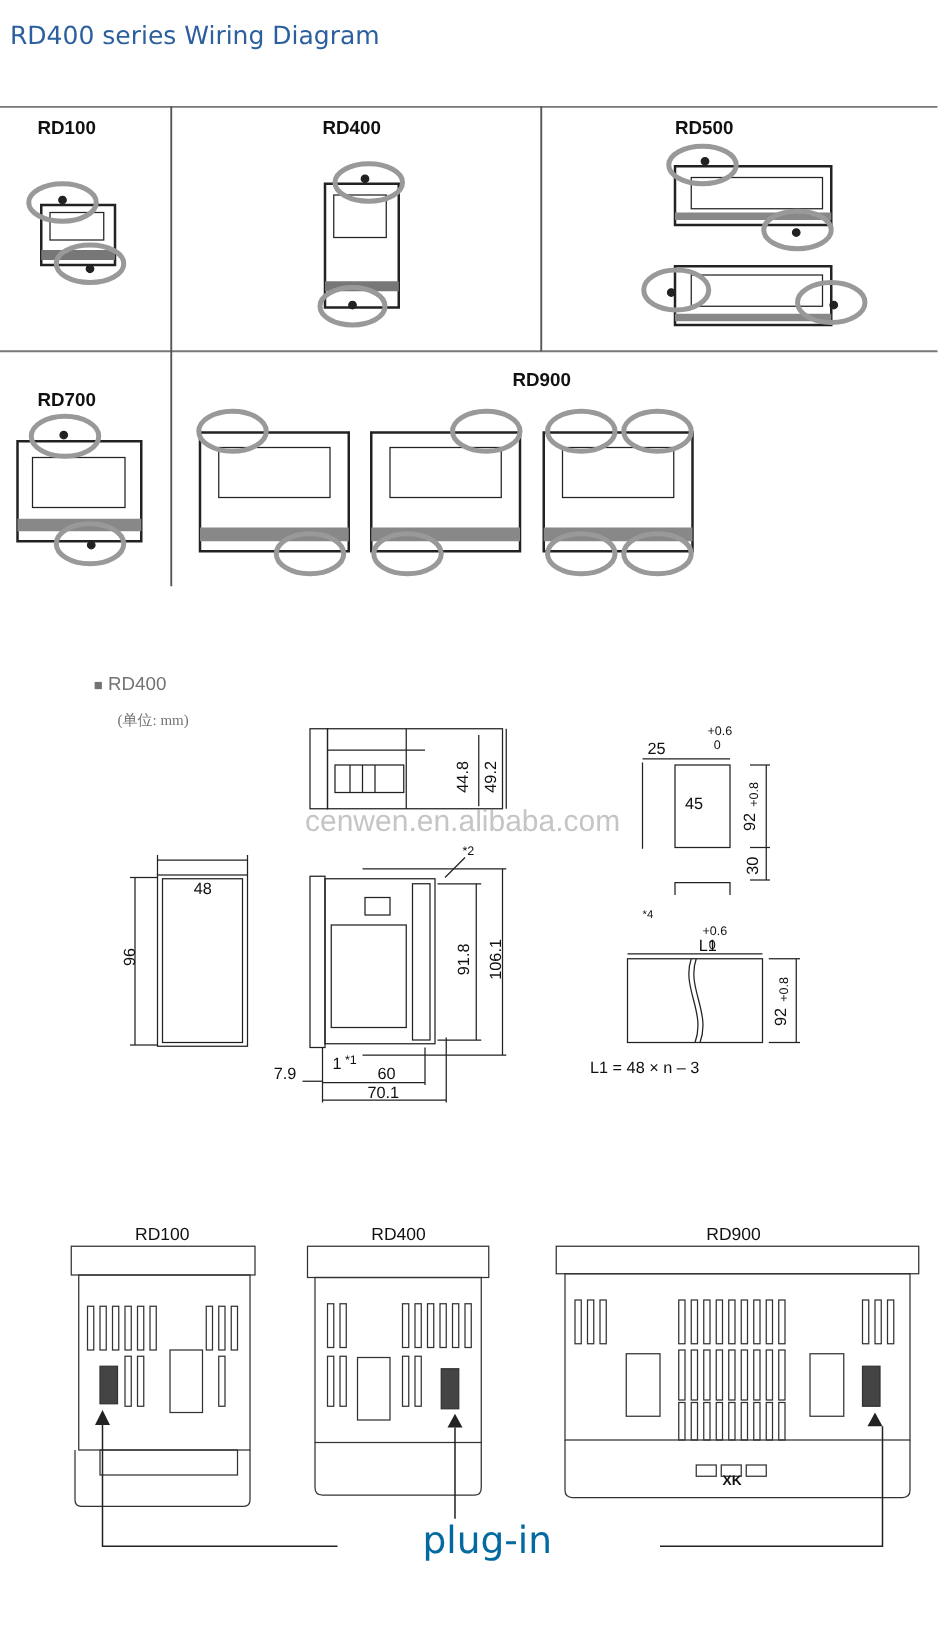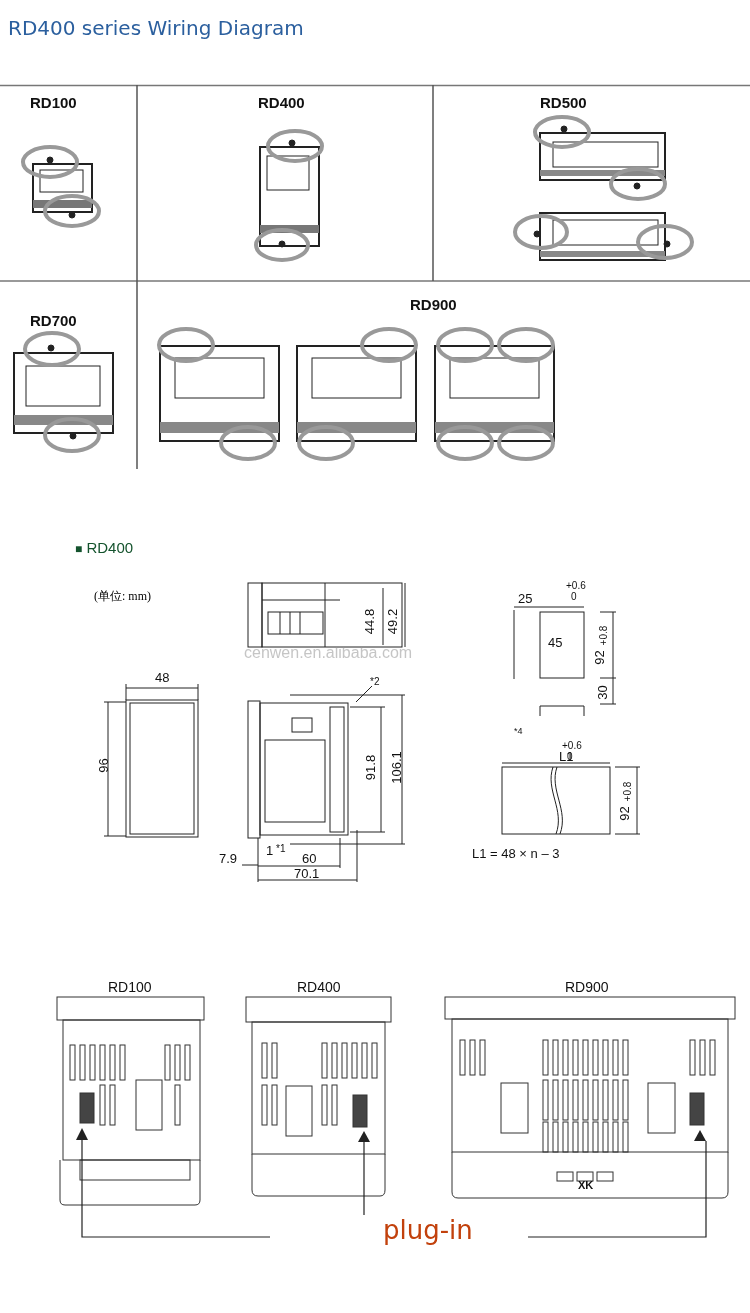--- a/index.html
+++ b/index.html
@@ -1,24 +1,24 @@
 <!DOCTYPE html>
 <html><head>
 <meta charset="utf-8">
 <style>
   html, body { margin: 0; padding: 0; background: #ffffff; }
   body { width: 750px; height: 1313px; position: relative; overflow: hidden; font-family: "Liberation Sans", sans-serif; color: #111; }
   .title { position: absolute; left: 8px; top: 16px; font-size: 20px; color: #2b5f9e; font-family: "DejaVu Sans", sans-serif; letter-spacing: 0px; }
   .grid { position: absolute; left: 0; top: 85px; width: 750px; height: 384px; }
   .cell-label { position: absolute; font-weight: bold; font-size: 15px; color: #111; font-family: "Liberation Sans", sans-serif; }
-  .section-label { position: absolute; font-size: 15px; color: #14532d; text-align: right; }
-  .unit-label { position: absolute; font-size: 12px; font-family: "Liberation Serif", serif; color: #000000; margin-top: 20px; }
+  .section-label { position: absolute; font-size: 15px; color: #737373; text-align: right; }
+  .unit-label { position: absolute; font-size: 12px; font-family: "Liberation Serif", serif; color: #737373; }
   .dim { position: absolute; font-size: 13px; color: #111; font-family: "Liberation Sans", sans-serif; }
-  .watermark { position: absolute; font-size: 16px; color: rgba(150,150,150,0.55); font-family: "Liberation Sans", sans-serif; }
-  .plugin { position: absolute; font-size: 26px; color: #c2410c; font-family: "DejaVu Sans", sans-serif; margin-left: 45px; }
+  .watermark { position: absolute; font-size: 24px; color: rgba(150,150,150,0.55); font-family: "Liberation Sans", sans-serif; }
+  .plugin { position: absolute; font-size: 30px; color: #0369a1; font-family: "DejaVu Sans", sans-serif; }
   svg { position: absolute; overflow: visible; }
 </style>
 </head>
 <body>
 
 <div class="title">RD400 series Wiring Diagram</div>
 
 <div class="grid">
   <svg width="750" height="384">
     <line x1="0" y1="0.5" x2="750" y2="0.5" stroke="#777" stroke-width="1.5"></line>
@@ -192,21 +192,21 @@
     <path d="M557,767 C549,790 569,810 560,834"></path>
     <line x1="502" y1="763" x2="610" y2="763"></line>
     <line x1="615" y1="767" x2="640" y2="767"></line>
       <line x1="615" y1="834" x2="640" y2="834"></line>
     <line x1="637" y1="767" x2="637" y2="834"></line>
   </g>
 </svg>
 
 <div class="watermark" style="left:244px; top:644px;">cenwen.en.alibaba.com</div>
 
-<div class="dim" style="left:155px; top:670px;">48</div>
+<div class="dim" style="left:155px; top:703px;">48</div>
 <div class="dim" style="left:96px; top:758px; transform:rotate(-90deg);">96</div>
 <div class="dim" style="left:357px; top:614px; transform:rotate(-90deg);">44.8</div>
 <div class="dim" style="left:380px; top:614px; transform:rotate(-90deg);">49.2</div>
 <div class="dim" style="left:370px; top:676px; font-size:10px;">*2</div>
 <div class="dim" style="left:358px; top:760px; transform:rotate(-90deg);">91.8</div>
 <div class="dim" style="left:380px; top:760px; transform:rotate(-90deg);">106.1</div>
 <div class="dim" style="left:219px; top:851px;">7.9</div>
 <div class="dim" style="left:266px; top:843px;">1</div>
 <div class="dim" style="left:276px; top:843px; font-size:10px;">*1</div>
 <div class="dim" style="left:302px; top:851px;">60</div>

